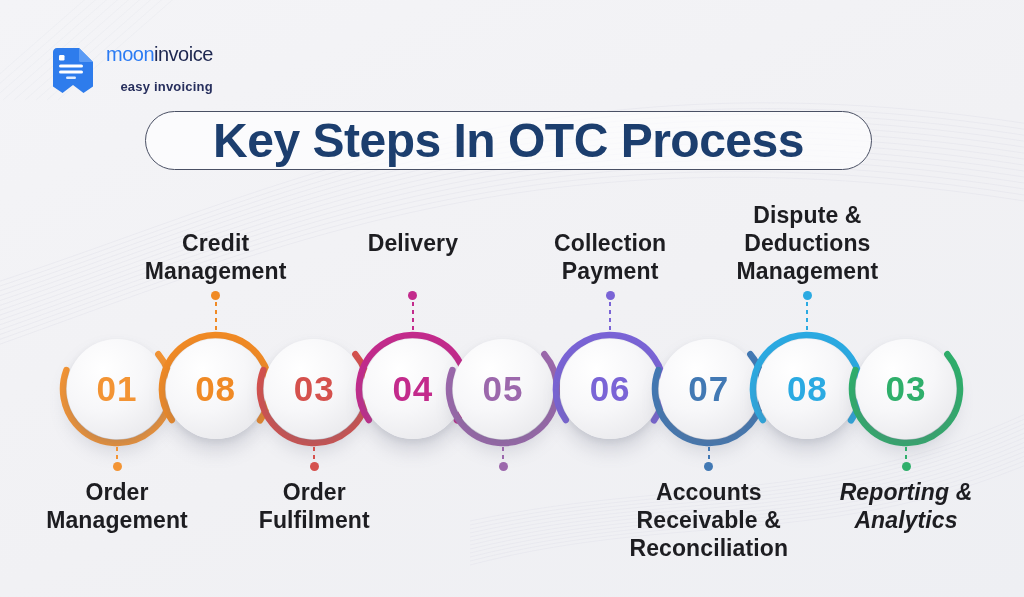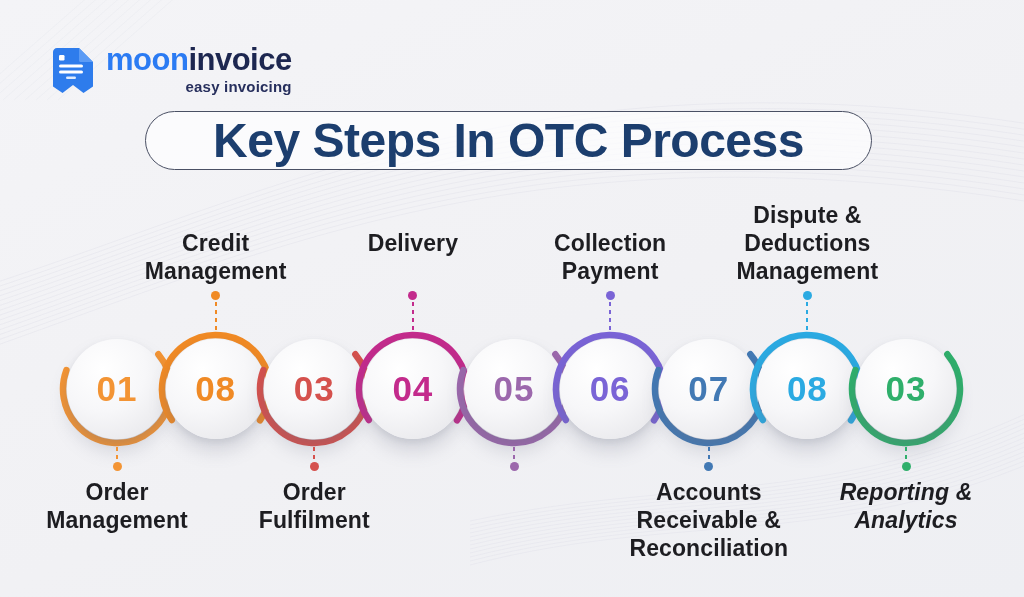--- a/index.html
+++ b/index.html
@@ -7,24 +7,24 @@
     position:relative;width:1024px;height:597px;overflow:hidden;
     background:linear-gradient(155deg,#f4f4f7 0%,#f1f1f4 55%,#eeeff3 100%);
     font-family:"Liberation Sans",sans-serif;
   }
   #bg-waves{position:absolute;left:0;top:0;width:1024px;height:597px;}
 
   
   .brand{position:absolute;left:49px;top:44px;display:flex;align-items:flex-start;}
   .brand-icon{width:48px;height:47px;margin-top:3px;}
   .brand-text{margin-left:9px;line-height:1;}
-  .brand-name{font-size:31px;font-weight:700;letter-spacing:-0.5px;}
+  .brand-name{font-size:20px;font-weight:400;letter-spacing:-0.5px;}
   .brand-name .p1{color:#2b7bf3;}
   .brand-name .p2{color:#1d2750;}
-  .brand-tagline{margin-top:4px;font-size:15px;font-weight:700;color:#272f5d;text-align:right;letter-spacing:0.2px;}
+  .brand-tagline{margin-top:16px;font-size:13px;font-weight:700;color:#272f5d;text-align:right;letter-spacing:0.2px;}
 
   
   .title-pill{
     position:absolute;left:145px;top:111px;width:727px;height:59px;
     border:1.6px solid #4a5064;border-radius:42px;background:rgba(253,253,255,0.72);
     display:flex;align-items:center;justify-content:center;box-sizing:border-box;
   }
   .title-pill h1{margin:0;font-size:48px;font-weight:700;color:#1c3e6e;letter-spacing:-0.5px;}
 
   
@@ -161,21 +161,21 @@
       </svg>
       <div class="disc">
         <span class="num">04</span>
       </div>
       <div class="connector-line" style="top: 302px; height: 28px;"></div>
       <div class="connector-dot" style="top: 291px;"></div>
       <div class="step-label" style="top: 229px;">
           <span>Delivery</span>
         </div>
     </div>
-      <div class="step" style="left: 399px; --c: #9C68AC;">
+      <div class="step" style="left: 388px; --c: #9C68AC;">
       <svg class="arc-wrap" viewBox="0 0 116 116" xmlns="http://www.w3.org/2000/svg">
         <circle cx="58" cy="58" r="54" stroke-dasharray="226.2 113.1" transform="rotate(-40 58 58)"></circle>
       </svg>
       <div class="disc">
         <span class="num">05</span>
       </div>
       <div class="connector-line" style="top: 447px; height: 15px;"></div>
       <div class="connector-dot" style="top: 462px;"></div>
     </div>
       <div class="step" style="left: 495.125px; --c: #7A64D6;">

